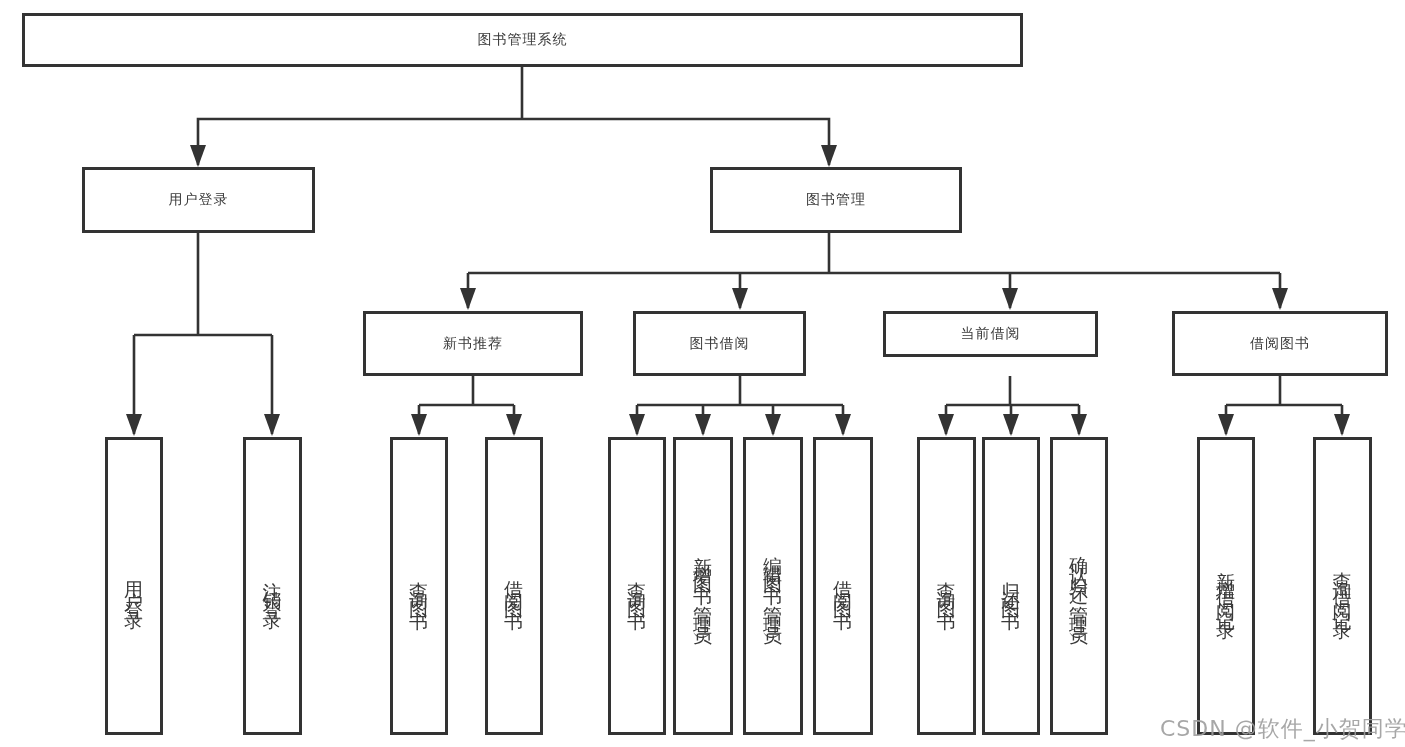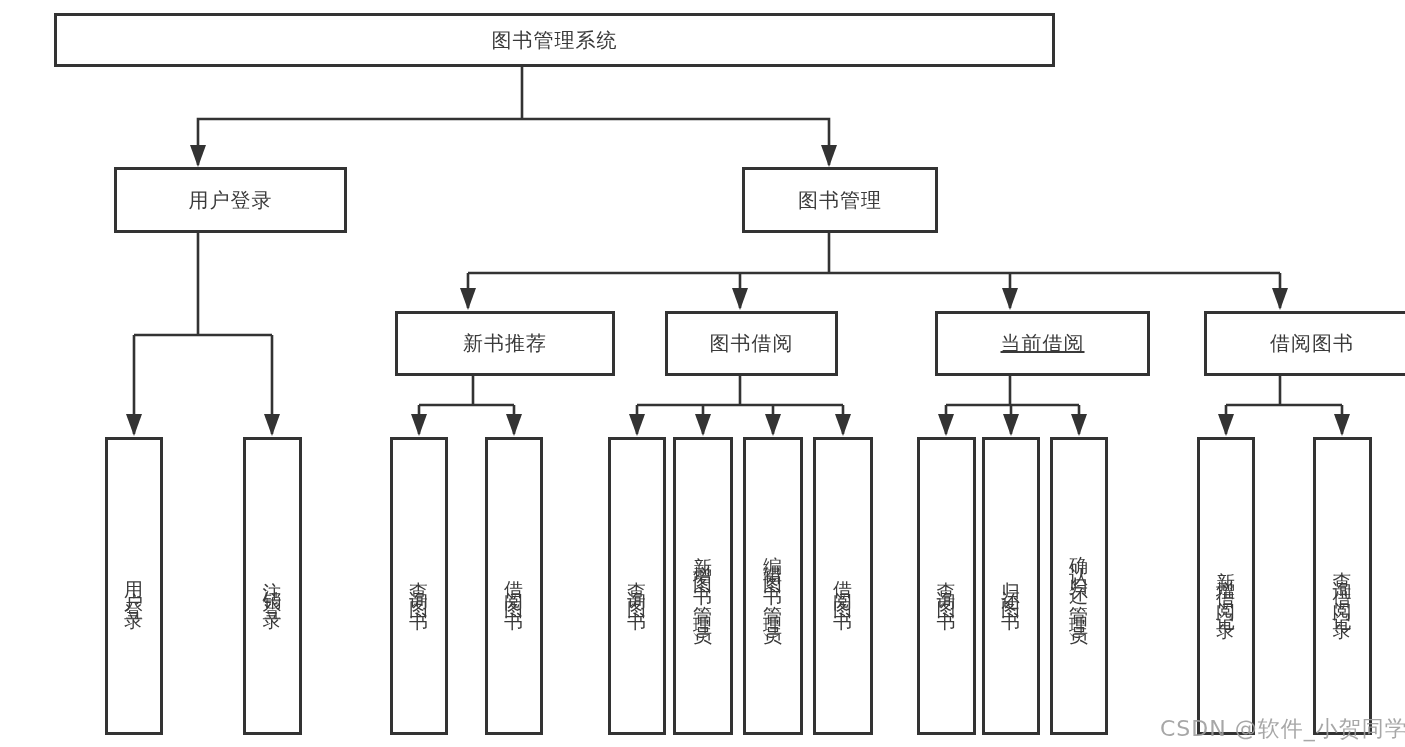--- a/index.html
+++ b/index.html
@@ -25,23 +25,22 @@
     position: absolute;
     box-sizing: border-box;
     border: 3px solid #333333;
     background: #ffffff;
     display: flex;
     align-items: center;
     justify-content: center;
     color: #3a3a3a;
   }
   .node.h {
-    font-size: 20px;
+    font-size: 14px;
     letter-spacing: 1px;
-    margin-left: 32px;
   }
   .node.v {
     width: 58px;
     height: 298px;
   }
   .vtext {
     writing-mode: vertical-rl;
     text-orientation: mixed;
     font-size: 19px;
     letter-spacing: 10px;
@@ -105,31 +104,31 @@
     </g>
   </svg>
 
   <div class="node h" style="left:22px; top:13px; width:1001px; height:54px;">
     <span>图书管理系统</span>
   </div>
 
   <div class="node h" style="left:82px; top:167px; width:233px; height:66px;">
     <span>用户登录</span>
   </div>
-  <div class="node h" style="left:710px; top:167px; width:196px; height:66px;">
+  <div class="node h" style="left:710px; top:167px; width:252px; height:66px;">
     <span>图书管理</span>
   </div>
 
   <div class="node h" style="left:363px; top:311px; width:220px; height:65px;">
     <span>新书推荐</span>
   </div>
   <div class="node h" style="left:633px; top:311px; width:173px; height:65px;">
     <span>图书借阅</span>
   </div>
-  <div class="node h" style="left:903px; top:311px; width:215px; height:65px;text-decoration:underline;">
+  <div class="node h" style="left:883px; top:311px; width:215px; height:46px;">
     <span>当前借阅</span>
   </div>
   <div class="node h" style="left:1172px; top:311px; width:216px; height:65px;">
     <span>借阅图书</span>
   </div>
 
   <div class="node v" style="left:105px; top:437px; width:58px;">
     <span class="vtext">用户登录</span>
   </div>
   <div class="node v" style="left:243px; top:437px; width:59px;">

